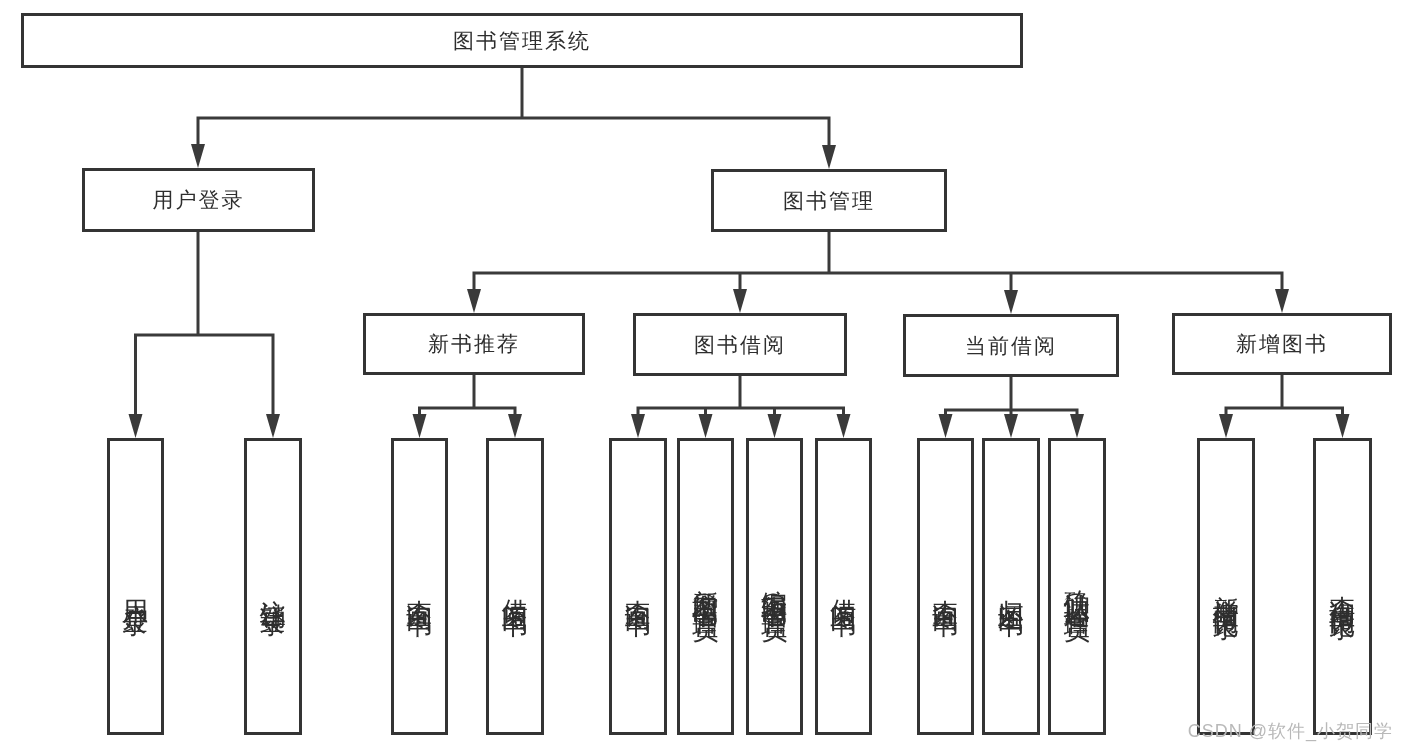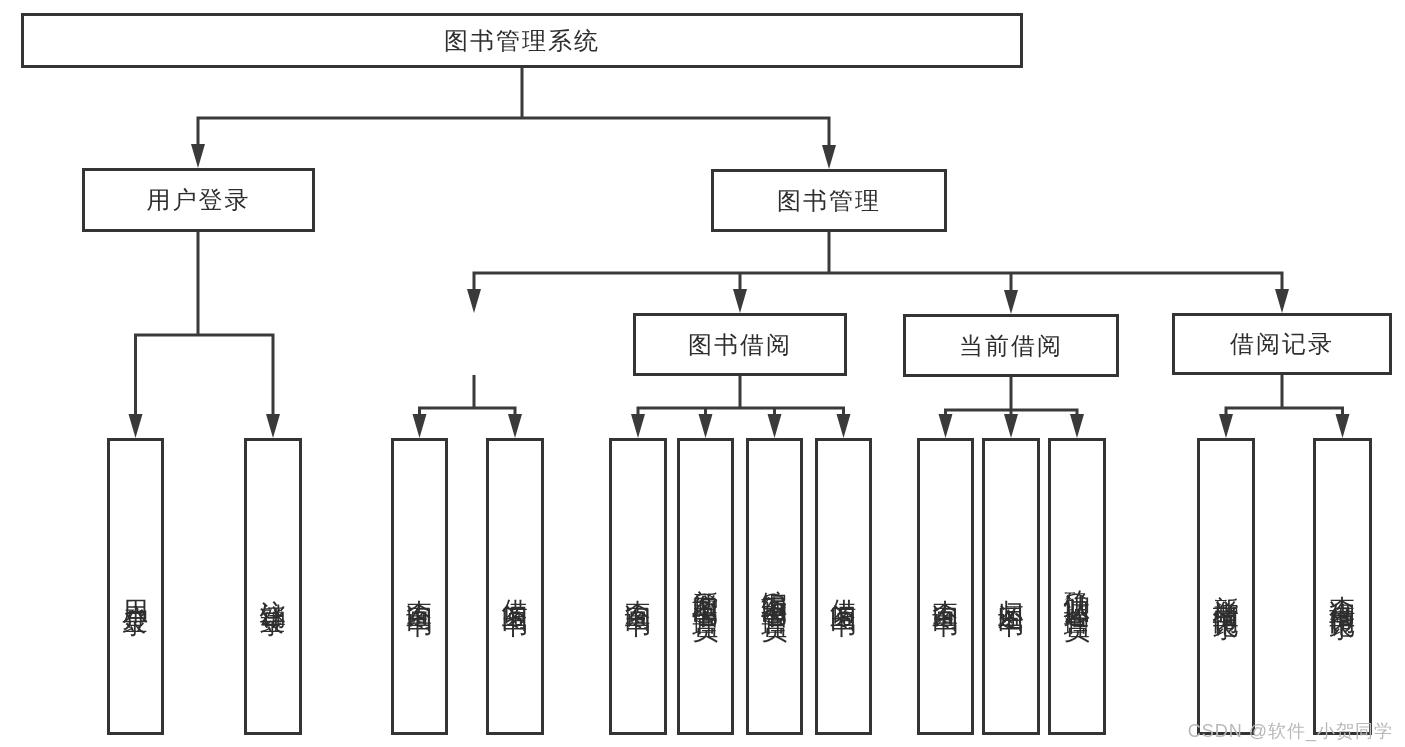--- a/index.html
+++ b/index.html
@@ -20,21 +20,21 @@
     position: absolute;
     box-sizing: border-box;
     border: 3px solid #343434;
     background: #ffffff;
     display: flex;
     align-items: center;
     justify-content: center;
     color: #2e2e2e;
   }
   .hlabel {
-    font-size: 24px;
+    font-size: 21px;
     letter-spacing: 2px;
     white-space: nowrap;
   }
   .vlabel {
     writing-mode: vertical-rl;
     text-orientation: mixed;
     font-size: 26px;
     letter-spacing: 4px;
     line-height: 1.1;
   }
@@ -112,28 +112,31 @@
     <span class="hlabel">图书管理系统</span>
   </div>
 
   <div class="node" style="left:82px;top:168px;width:233px;height:64px">
     <span class="hlabel">用户登录</span>
   </div>
   <div class="node" style="left:711px;top:169px;width:236px;height:63px">
     <span class="hlabel">图书管理</span>
   </div>
 
+  <div class="node" style="left:363px;top:313px;width:222px;height:62px">
+    <span class="hlabel">新书推荐</span>
+  </div>
   <div class="node" style="left:903px;top:314px;width:216px;height:63px">
     <span class="hlabel">当前借阅</span>
   </div>
   <div class="node" style="left:633px;top:313px;width:214px;height:63px">
     <span class="hlabel">图书借阅</span>
   </div>
   <div class="node" style="left:1172px;top:313px;width:220px;height:62px">
-    <span class="hlabel">借阅记录</span>
+    <span class="hlabel">新增图书</span>
   </div>
 
   <div class="node" style="left:107px;top:438px;width:57px;height:297px">
     <span class="vlabel">用户登录</span>
   </div>
   <div class="node" style="left:244px;top:438px;width:58px;height:297px">
     <span class="vlabel">注销登录</span>
   </div>
 
   <div class="node" style="left:391px;top:438px;width:57px;height:297px">

